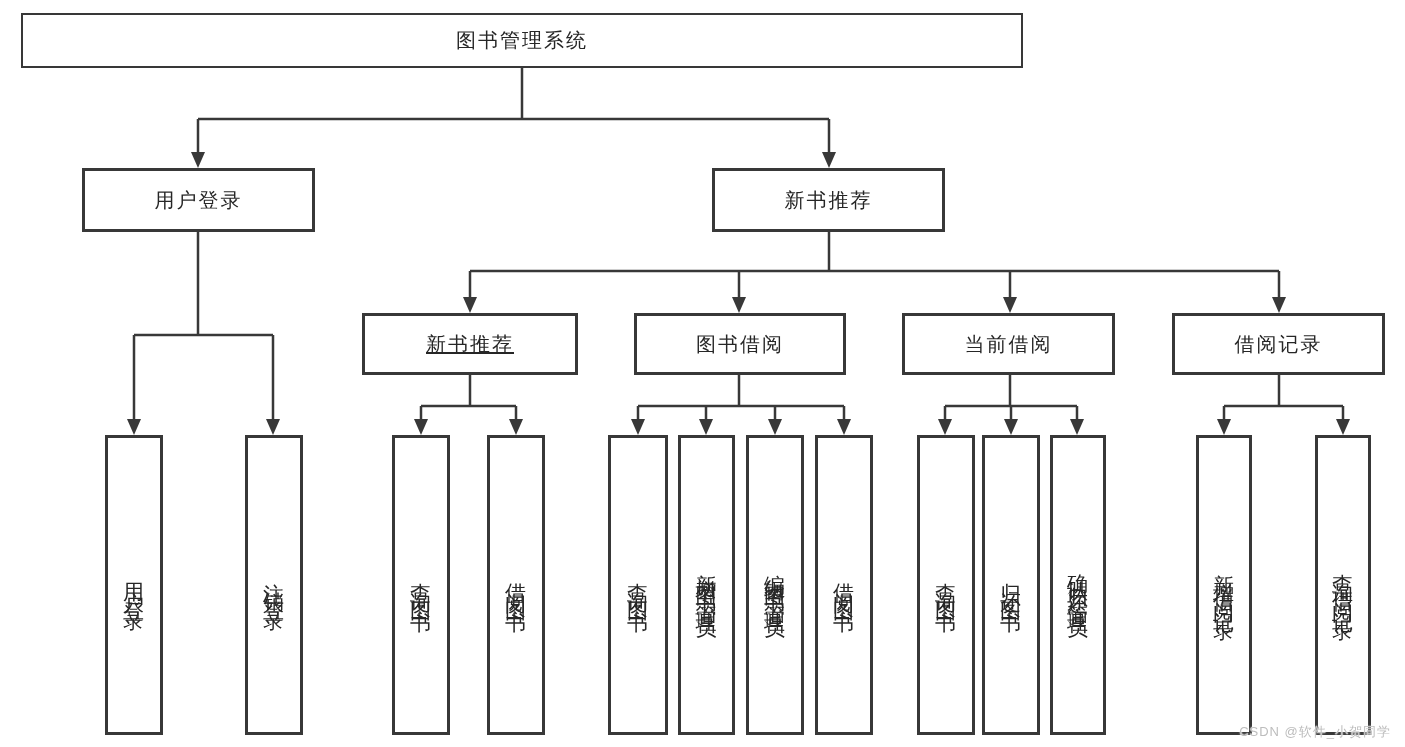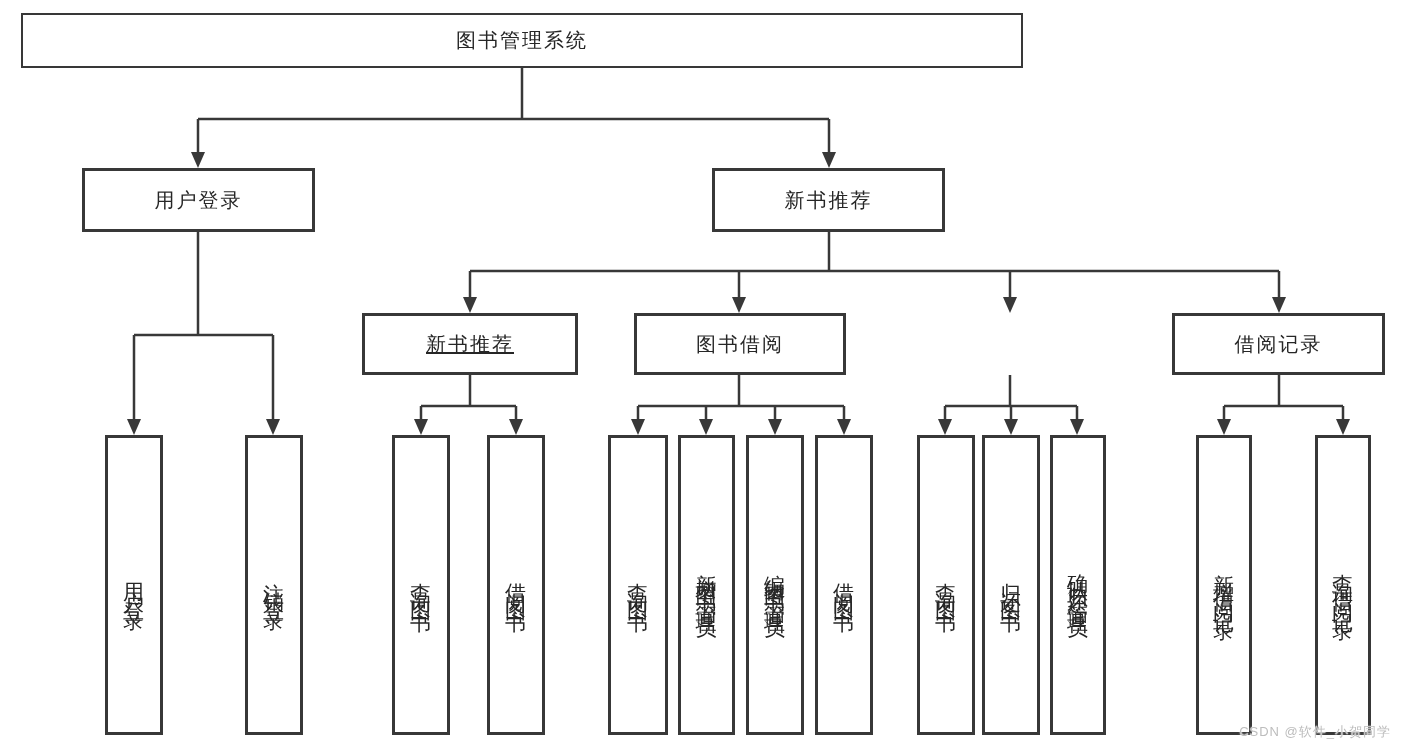--- a/index.html
+++ b/index.html
@@ -106,20 +106,21 @@
     </g>
   </svg>
 
   <div class="node h root" style="left:21px; top:13px; width:1002px; height:55px;">图书管理系统</div>
 
   <div class="node h lvl2" style="left:82px; top:168px; width:233px; height:64px;">用户登录</div>
   <div class="node h lvl2" style="left:712px; top:168px; width:233px; height:64px;">新书推荐</div>
 
   <div class="node h lvl3" style="left:362px; top:313px; width:216px; height:62px;text-decoration:underline;">新书推荐</div>
   <div class="node h lvl3" style="left:634px; top:313px; width:212px; height:62px;">图书借阅</div>
+  <div class="node h lvl3" style="left:902px; top:313px; width:213px; height:62px;">当前借阅</div>
   <div class="node h lvl3" style="left:1172px; top:313px; width:213px; height:62px;font-family:Liberation Mono, monospace;">借阅记录</div>
 
   <div class="node v leaf" style="left:105px; top:435px; width:58px; height:300px;">用户登录</div>
   <div class="node v leaf" style="left:245px; top:435px; width:58px; height:300px;">注销登录</div>
 
   <div class="node v leaf" style="left:392px; top:435px; width:58px; height:300px;">查询图书</div>
   <div class="node v leaf" style="left:487px; top:435px; width:58px; height:300px;">借阅图书</div>
 
   <div class="node v leaf" style="left:608px; top:435px; width:60px; height:300px;">查询图书</div>
   <div class="node v leaf long" style="left:678px; top:435px; width:57px; height:300px;">新增图书（管理员）</div>

